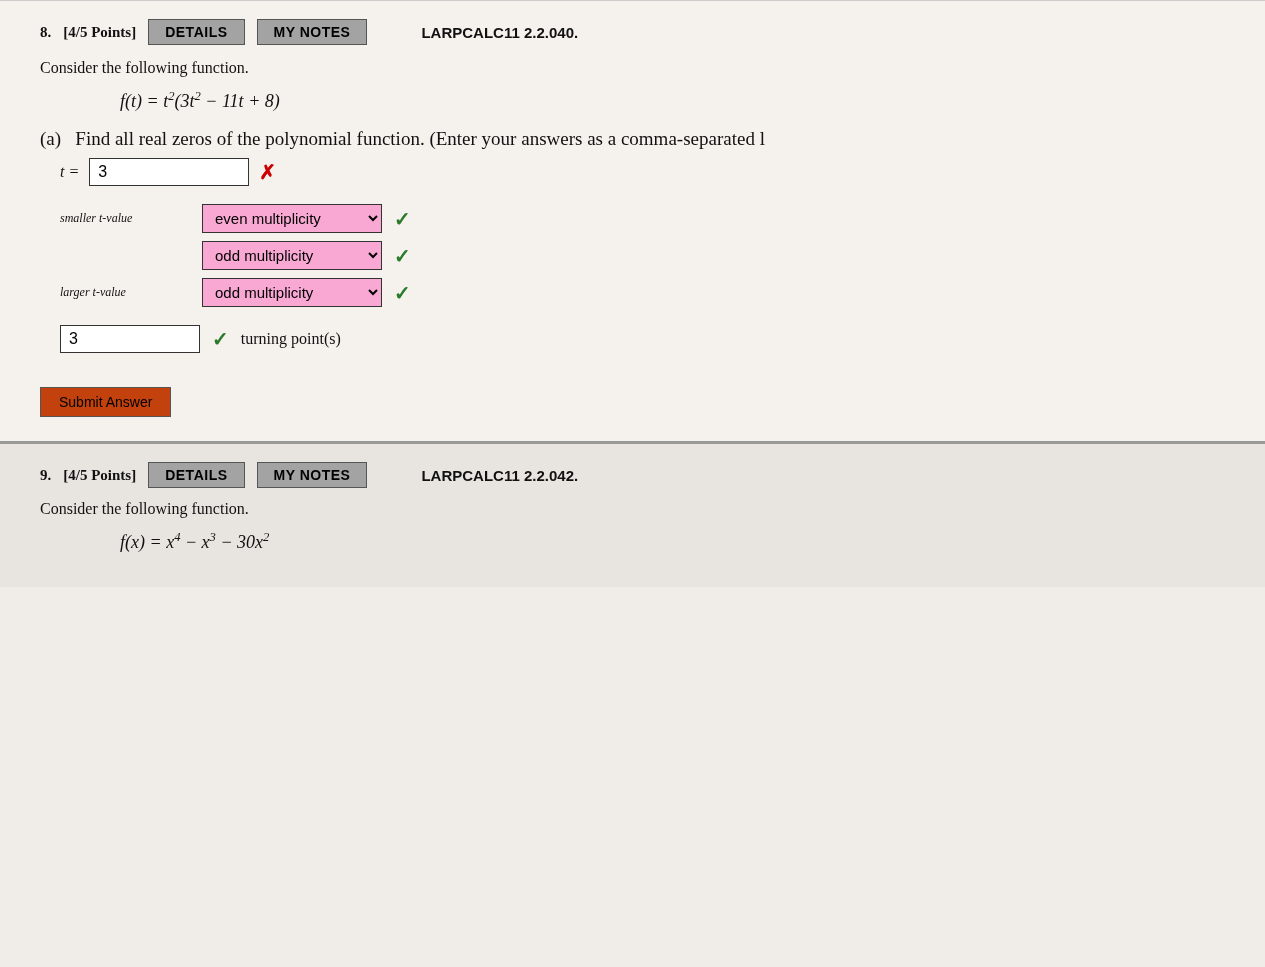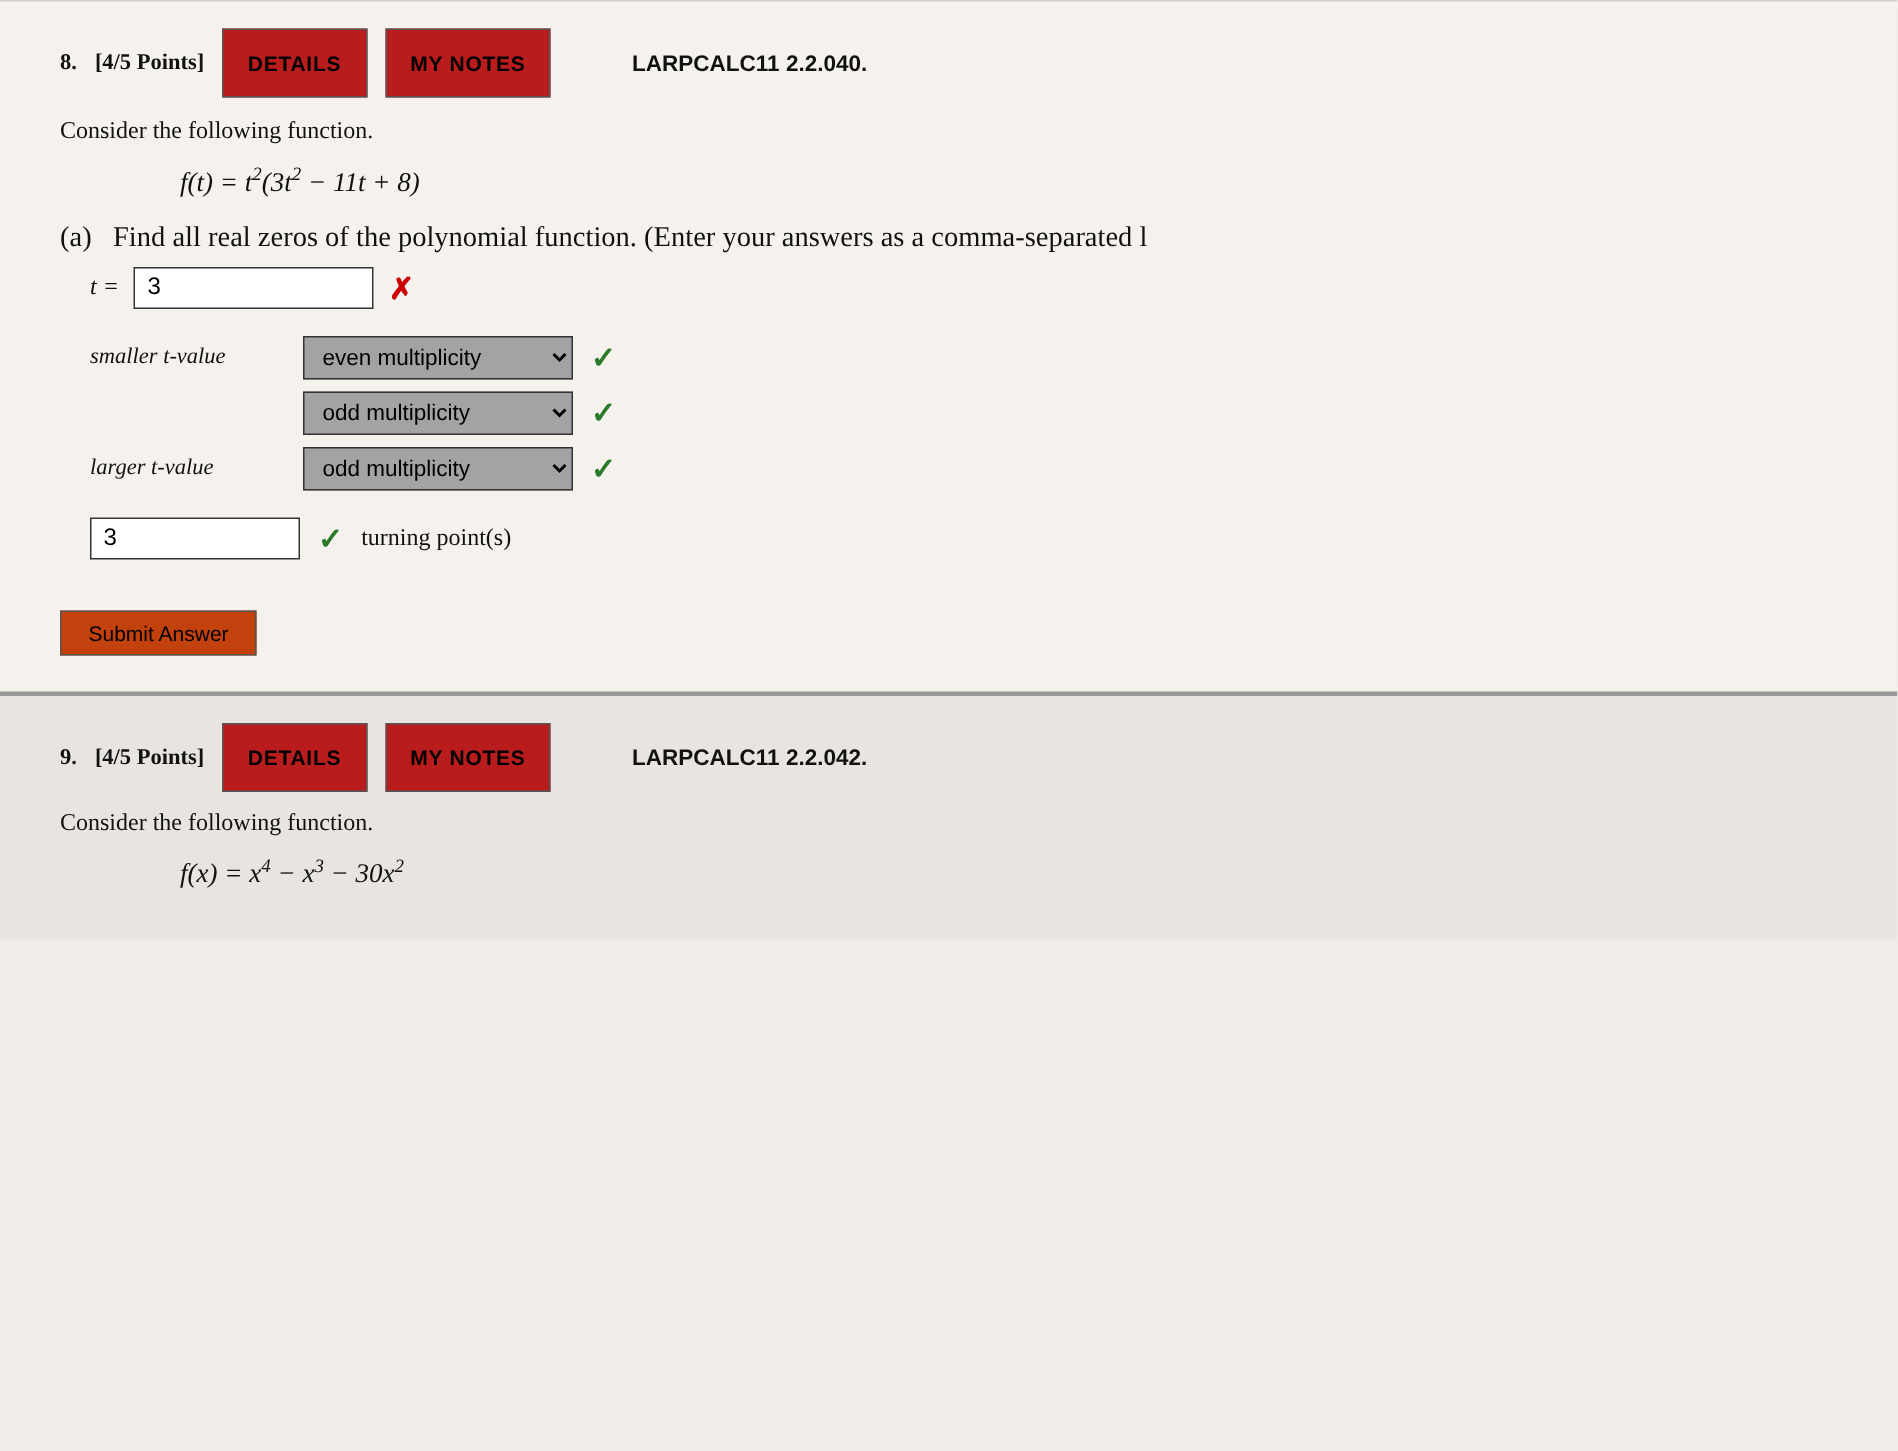--- a/index.html
+++ b/index.html
@@ -25,22 +25,22 @@
       align-items: center;
       gap: 12px;
       margin-bottom: 14px;
     }
     .points-label {
       font-size: 15px;
       font-weight: bold;
     }
     .btn-details, .btn-my-notes {
       border: 1px solid #555;
-      background: #b91c1c;
-      padding: 14px 16px;
+      background: #a3a3a3;
+      padding: 4px 16px;
       font-size: 14px;
       font-family: Arial, sans-serif;
       cursor: pointer;
       font-weight: bold;
       letter-spacing: 0.5px;
     }
     .reference-label {
       font-size: 15px;
       font-weight: bold;
       font-family: Arial, sans-serif;
@@ -95,27 +95,27 @@
       flex-direction: column;
       gap: 8px;
       margin-left: 20px;
     }
     .mult-row {
       display: flex;
       align-items: center;
       gap: 12px;
     }
     .mult-label {
-      font-size: 15px;
+      font-size: 12px;
       font-style: italic;
       width: 130px;
     }
     .mult-select {
       border: 1px solid #333;
-      background: #a3a3a3;
+      background: #f9a8d4;
       padding: 4px 8px;
       font-size: 15px;
       font-family: Arial, sans-serif;
       width: 180px;
       cursor: pointer;
     }
     .turning-row {
       display: flex;
       align-items: center;
       gap: 12px;

